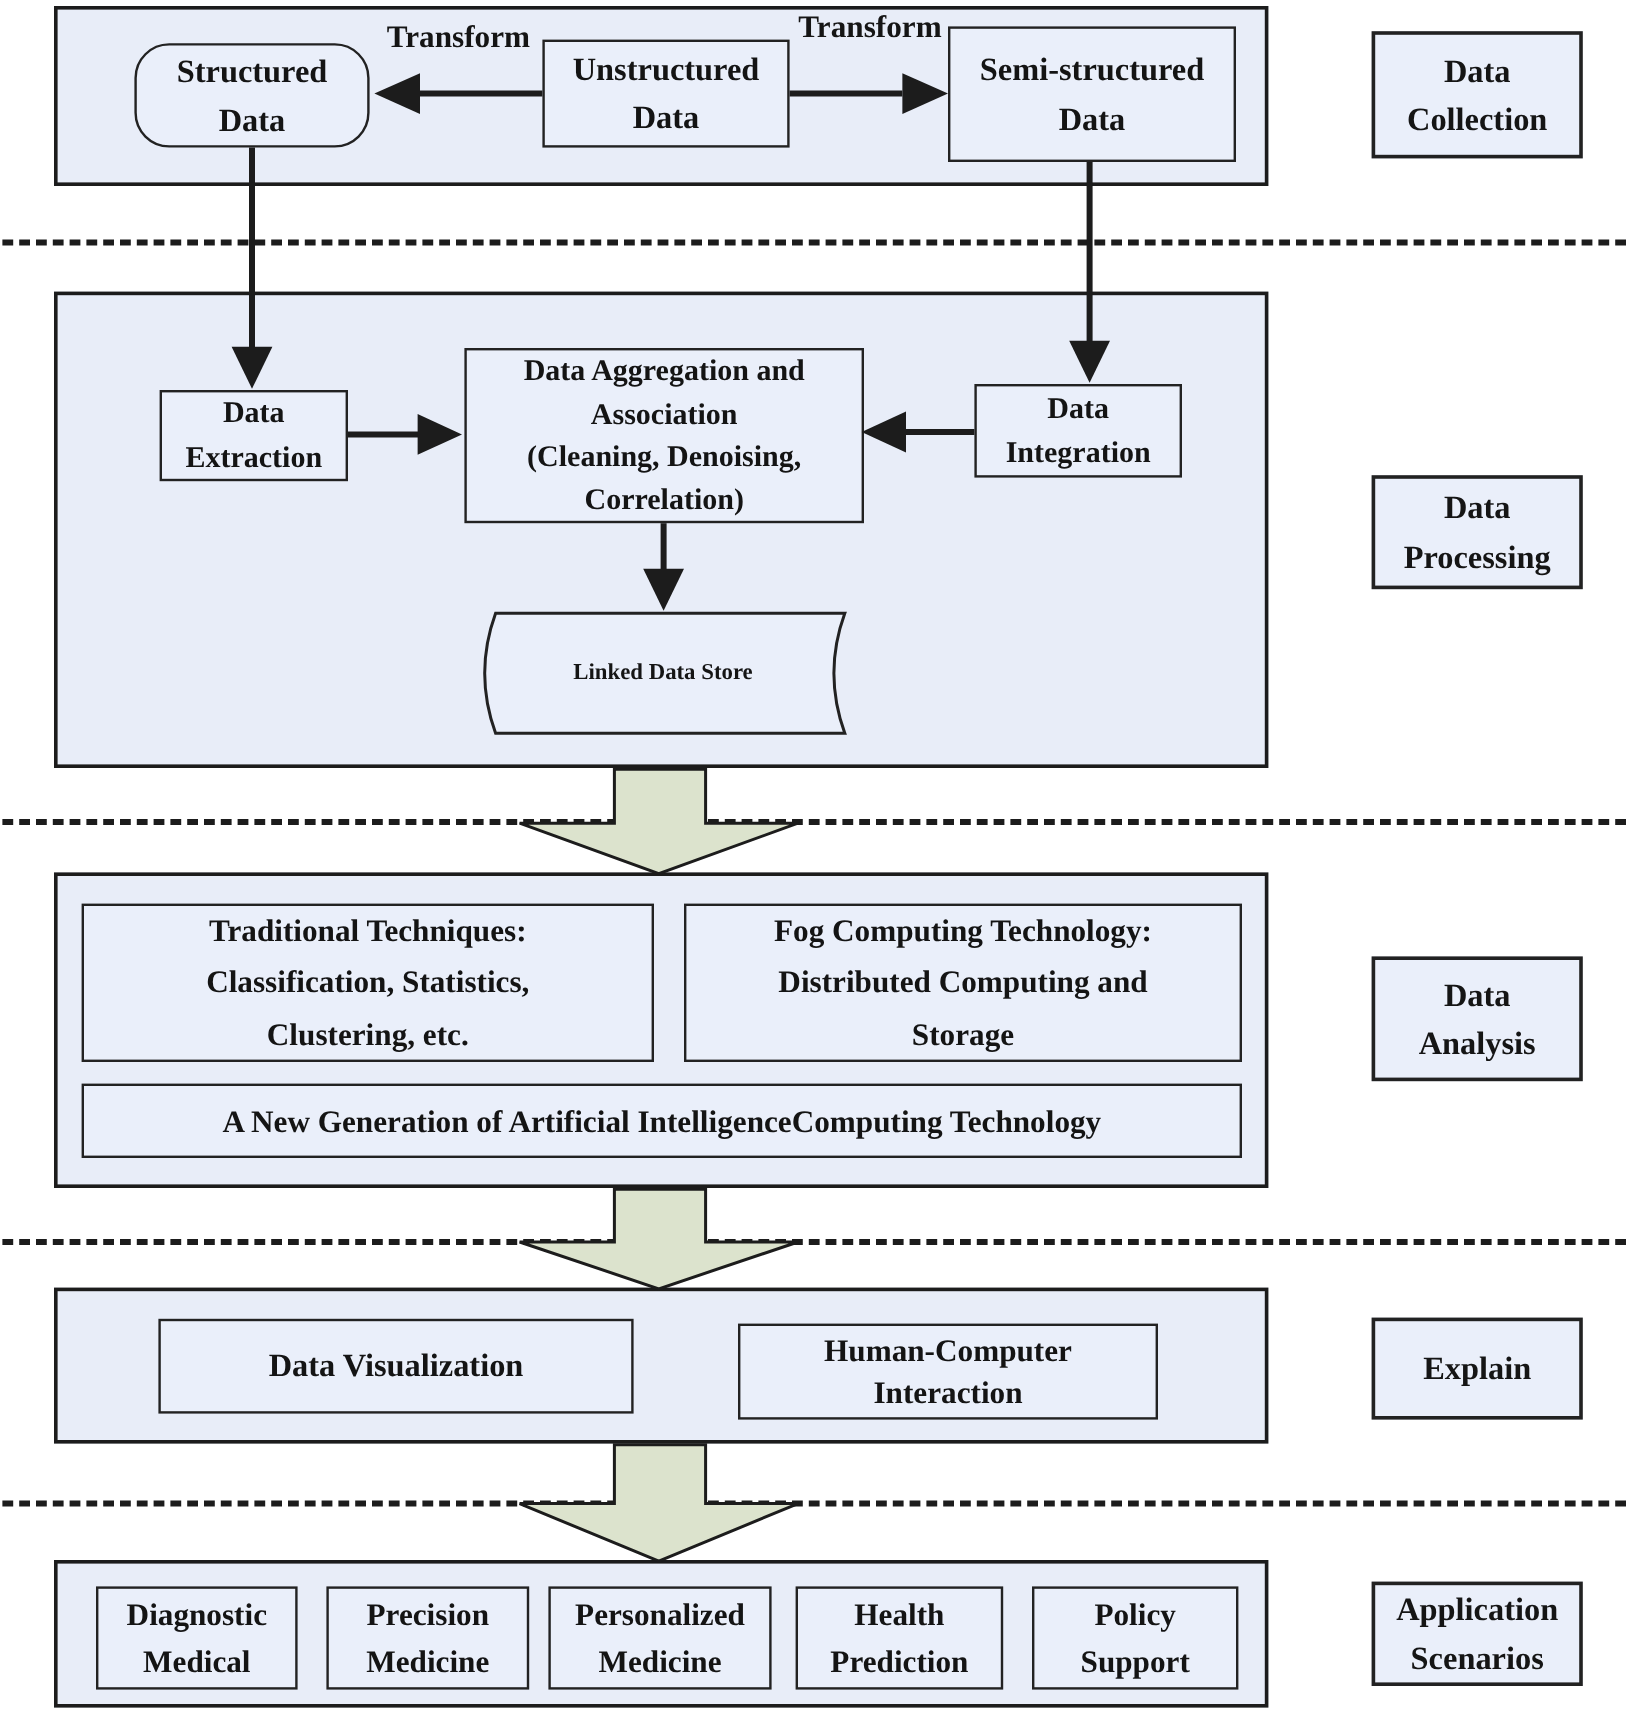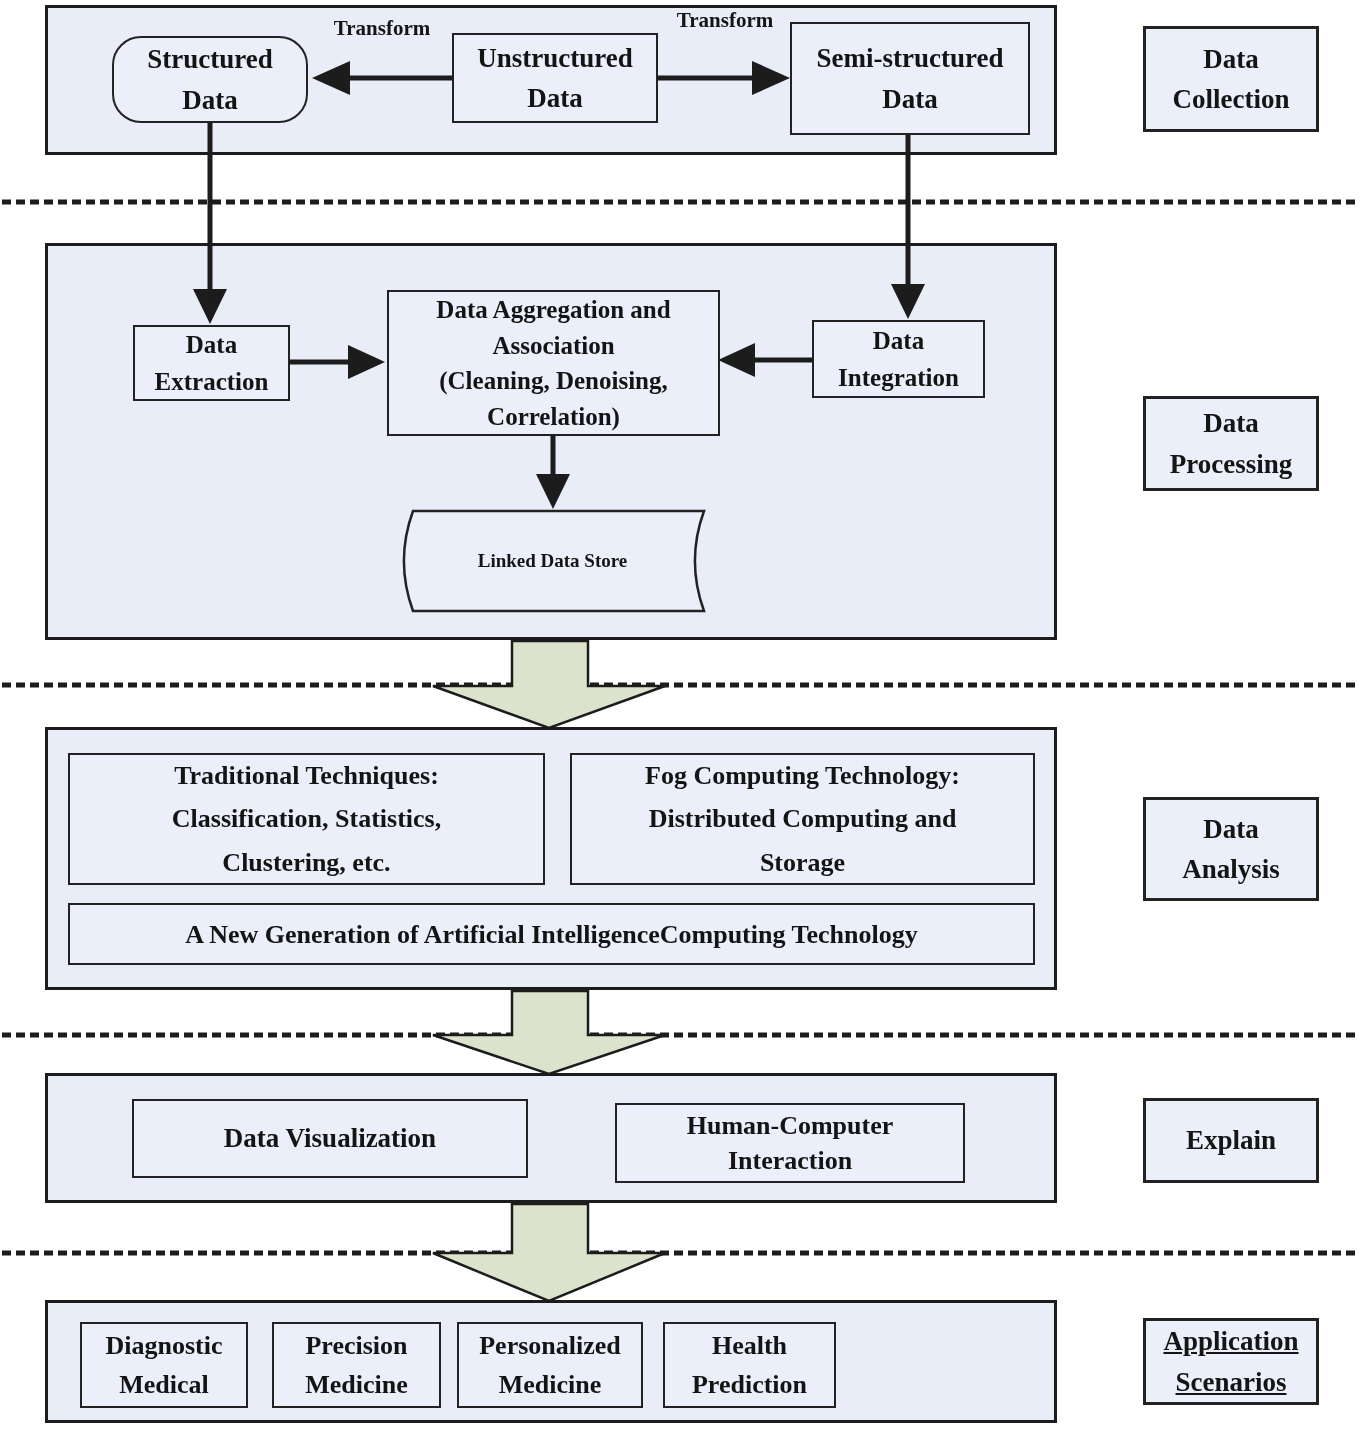--- a/index.html
+++ b/index.html
@@ -26,21 +26,21 @@
     font-size:27px; line-height:1.5;
   }
   .free-text {
     position:absolute; font-weight:700; text-align:center; white-space:pre-line;
   }
   .store-label {
     position:absolute; left:401px; top:511px; width:303px; height:100px;
     display:flex; align-items:center; justify-content:center;
     text-align:center; font-weight:700; font-size:19px; z-index:7;
   }
-  .fs21{font-size:21px;} .fs25{font-size:25px;} .fs26{font-size:26px;}
+  .fs21{font-size:26px;} .fs25{font-size:25px;} .fs26{font-size:26px;}
   .fs27{font-size:27px;}
   .lh-tight{line-height:1.42;} .lh-tall{line-height:1.68;} .lh-mid{line-height:1.35;}
 
   svg.overlay { position:absolute; left:0; top:0; z-index:5; pointer-events:none; }
   .sep   { stroke:var(--line,#1c1c1c); stroke-width:5; stroke-dasharray:9 5; fill:none; }
   .conn  { stroke:var(--line,#1c1c1c); stroke-width:5; fill:none; }
   .head  { fill:var(--line,#1c1c1c); stroke:none; }
   .blockarrow { fill:var(--arrow,#dce3cd); stroke:var(--line,#1c1c1c); stroke-width:2.5; }
   .store { fill:var(--box,#eaeffa); stroke:#222; stroke-width:2.5; }
 </style>
@@ -87,29 +87,31 @@
 Medical</div>
 
   <div class="box fs26 lh-mid" style="left:615px; top:1103px; width:350px; height:80px;">Human-Computer
 Interaction</div>
   <div class="box fs26" style="left:272px; top:1322px; width:169px; height:86px;">Precision
 Medicine</div>
   <div class="box fs26" style="left:457px; top:1322px; width:186px; height:86px;">Personalized
 Medicine</div>
   <div class="box fs26" style="left:663px; top:1322px; width:173px; height:86px;">Health
 Prediction</div>
+  <div class="box fs26" style="left:860px; top:1322px; width:172px; height:86px;">Policy
+Support</div>
 
   <div class="label-box" style="top:26px;   height:106px;">Data
 Collection</div>
   <div class="label-box" style="top:396px;  height:95px;">Data
 Processing</div>
   <div class="label-box" style="top:797px;  height:104px;">Data
 Analysis</div>
   <div class="label-box" style="top:1098px; height:85px;">Explain</div>
-  <div class="label-box" style="top:1318px; height:87px;text-decoration:underline;">Application
+  <div class="label-box" style="top:1318px; height:87px;">Application
 Scenarios</div>
 
   <svg class="overlay" width="1362" height="1429" viewBox="0 0 1362 1429">
 
     <line class="sep" x1="2" y1="202" x2="1360" y2="202"></line>
     <line class="sep" x1="2" y1="685" x2="1360" y2="685"></line>
     <line class="sep" x1="2" y1="1035" x2="1360" y2="1035"></line>
     <line class="sep" x1="2" y1="1253" x2="1360" y2="1253"></line>
 
     <path class="blockarrow" d="M512 641 L588 641 L588 686 L665 686 L549 728 L433 686 L512 686 Z"></path>

